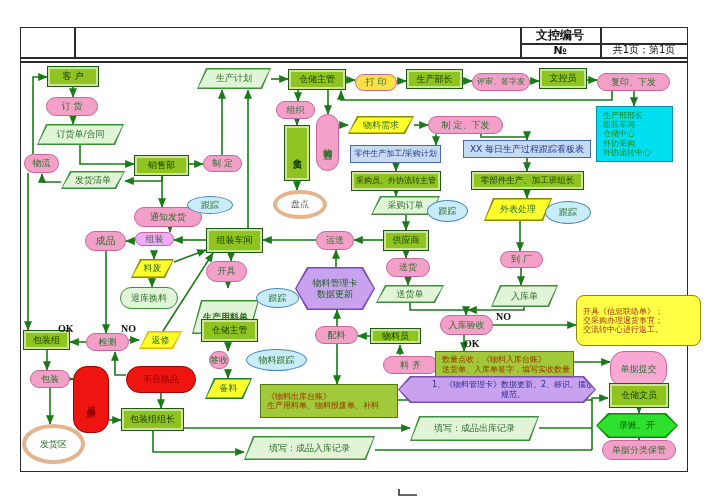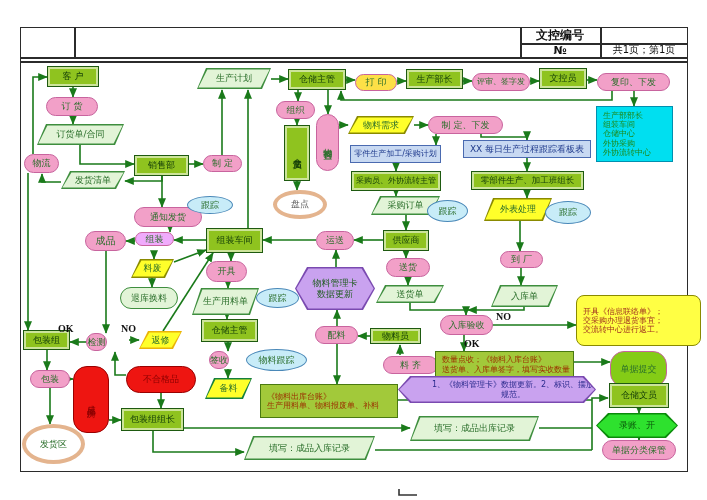--- a/index.html
+++ b/index.html
@@ -199,21 +199,21 @@
       <div class="node" style="position: absolute; left: 206px; top: 261px; width: 41px; height: 21px; background: rgb(242, 160, 200); color: rgb(42, 110, 42); font-size: 9px; border-radius: 14px; border: 1.4px solid rgb(200, 100, 158);">开具</div>
       <div class="node" style="position: absolute; left: 386px; top: 258px; width: 44px; height: 19px; background: rgb(242, 160, 200); color: rgb(42, 110, 42); font-size: 9px; border-radius: 14px; border: 1.4px solid rgb(200, 100, 158);">送货</div>
       <div class="node" style="position: absolute; left: 500px; top: 251px; width: 43px; height: 17px; background: rgb(242, 160, 200); color: rgb(42, 110, 42); font-size: 9px; border-radius: 14px; border: 1.4px solid rgb(200, 100, 158);">到 厂</div>
       <div style="position: absolute; left: 295px; top: 267px; width: 80px; height: 43px;">
         <div class="clip-outer" style="background: rgb(122, 74, 176); clip-path: polygon(12px 0px, calc(100% - 12px) 0px, 100% 50%, calc(100% - 12px) 100%, 12px 100%, 0px 50%);">
           <div class="clip-inner" style="background: rgb(201, 162, 239); clip-path: polygon(12px 0px, calc(100% - 12px) 0px, 100% 50%, calc(100% - 12px) 100%, 12px 100%, 0px 50%); color: rgb(29, 92, 29); font-size: 9px;">物料管理卡
 数据更新</div>
         </div>
       </div>
       <div class="node" style="position: absolute; left: 120px; top: 287px; width: 58px; height: 22px; background: rgb(226, 244, 215); color: rgb(42, 110, 42); font-size: 9px; border-radius: 14px; border: 1.4px solid rgb(62, 142, 62);">退库换料</div>
-      <div style="position: absolute; left: 192px; top: 288px; width: 67px; height: 27px;">
+      <div style="position: absolute; left: 192px; top: 300px; width: 67px; height: 34px; font-weight: bold;">
         <div class="clip-outer" style="background: rgb(62, 142, 62); clip-path: polygon(9px 0px, 100% 0px, calc(100% - 9px) 100%, 0px 100%);">
           <div class="clip-inner" style="background: rgb(226, 244, 215); clip-path: polygon(9px 0px, 100% 0px, calc(100% - 9px) 100%, 0px 100%); color: rgb(42, 110, 42); font-size: 9px;">生产用料单</div>
         </div>
       </div>
       <div class="node" style="position: absolute; left: 256px; top: 288px; width: 43px; height: 20px; background: rgb(200, 236, 248); color: rgb(42, 110, 42); font-size: 9px; border-radius: 50%; border: 1.4px solid rgb(74, 136, 184);">跟踪</div>
       <div style="position: absolute; left: 376px; top: 285px; width: 68px; height: 18px;">
         <div class="clip-outer" style="background: rgb(62, 142, 62); clip-path: polygon(9px 0px, 100% 0px, calc(100% - 9px) 100%, 0px 100%);">
           <div class="clip-inner" style="background: rgb(226, 244, 215); clip-path: polygon(9px 0px, 100% 0px, calc(100% - 9px) 100%, 0px 100%); color: rgb(42, 110, 42); font-size: 9px;">送货单</div>
         </div>
       </div>
@@ -222,33 +222,33 @@
           <div class="clip-inner" style="background: rgb(226, 244, 215); clip-path: polygon(9px 0px, 100% 0px, calc(100% - 9px) 100%, 0px 100%); color: rgb(42, 110, 42); font-size: 9px;">入库单</div>
         </div>
       </div>
       <div class="node" style="position: absolute; left: 201px; top: 319px; width: 57px; height: 23px; background: rgb(143, 195, 31); color: rgb(18, 60, 8); font-size: 9px; border: 1.4px solid rgb(30, 90, 16); box-shadow: rgba(255, 255, 255, 0.55) 0px 0px 0px 2px inset;">仓储主管</div>
       <div class="node" style="position: absolute; left: 209px; top: 351px; width: 20px; height: 18px; background: rgb(242, 160, 200); color: rgb(42, 110, 42); font-size: 9px; border-radius: 14px; border: 1.4px solid rgb(200, 100, 158);">签收</div>
       <div class="node" style="position: absolute; left: 246px; top: 349px; width: 61px; height: 22px; background: rgb(200, 236, 248); color: rgb(42, 110, 42); font-size: 9px; border-radius: 50%; border: 1.4px solid rgb(74, 136, 184);">物料跟踪</div>
       <div class="node" style="position: absolute; left: 440px; top: 315px; width: 53px; height: 20px; background: rgb(242, 160, 200); color: rgb(42, 110, 42); font-size: 9px; border-radius: 14px; border: 1.4px solid rgb(200, 100, 158);">入库验收</div>
       <div class="node" style="position: absolute; left: 576px; top: 295px; width: 125px; height: 51px; background: rgb(255, 255, 68); color: rgb(160, 48, 32); font-size: 8px; border-radius: 8px; border: 1.4px solid rgb(138, 138, 0); text-align: left; justify-content: flex-start; padding-left: 6px;">开具《信息联络单》；
 交采购办理退货事宜；
 交流转中心进行返工。</div>
-      <div class="node" style="position: absolute; left: 86px; top: 333px; width: 21px; height: 18px; background: rgb(242, 160, 200); color: rgb(42, 110, 42); font-size: 9px; border-radius: 14px; border: 1.4px solid rgb(200, 100, 158);">检测</div>
+      <div class="node" style="position: absolute; left: 86px; top: 333px; width: 43px; height: 18px; background: rgb(242, 160, 200); color: rgb(42, 110, 42); font-size: 9px; border-radius: 14px; border: 1.4px solid rgb(200, 100, 158);">检测</div>
       <div style="position: absolute; left: 139px; top: 331px; width: 43px; height: 18px;">
         <div class="clip-outer" style="background: #eab308; clip-path: polygon(9px 0px, 100% 0px, calc(100% - 9px) 100%, 0px 100%);">
           <div class="clip-inner" style="background: rgb(255, 255, 42); clip-path: polygon(9px 0px, 100% 0px, calc(100% - 9px) 100%, 0px 100%); color: rgb(42, 110, 42); font-size: 9px;">返修</div>
         </div>
       </div>
       <div class="node" style="position: absolute; left: 23px; top: 330px; width: 47px; height: 20px; background: rgb(143, 195, 31); color: rgb(18, 60, 8); font-size: 9px; border: 1.4px solid rgb(30, 90, 16); box-shadow: rgba(255, 255, 255, 0.55) 0px 0px 0px 2px inset;">包装组</div>
       <div class="node" style="position: absolute; left: 315px; top: 326px; width: 43px; height: 18px; background: rgb(242, 160, 200); color: rgb(42, 110, 42); font-size: 9px; border-radius: 14px; border: 1.4px solid rgb(200, 100, 158);">配料</div>
       <div class="node" style="position: absolute; left: 370px; top: 328px; width: 51px; height: 16px; background: rgb(143, 195, 31); color: rgb(18, 60, 8); font-size: 9px; border: 1.4px solid rgb(30, 90, 16); box-shadow: rgba(255, 255, 255, 0.55) 0px 0px 0px 2px inset;">物料员</div>
       <div class="node" style="position: absolute; left: 383px; top: 356px; width: 55px; height: 18px; background: rgb(242, 160, 200); color: rgb(42, 110, 42); font-size: 9px; border-radius: 14px; border: 1.4px solid rgb(200, 100, 158);">料 齐</div>
       <div class="node" style="position: absolute; left: 435px; top: 351px; width: 139px; height: 27px; background: rgb(162, 201, 58); color: rgb(155, 48, 0); font-size: 8px; border: 1.4px solid rgb(74, 122, 16); text-align: left; justify-content: flex-start; padding-left: 6px;">数量点收；《物料入库台账》
 送货单、入库单签字，填写实收数量</div>
-      <div class="node" style="position: absolute; left: 610px; top: 351px; width: 57px; height: 36px; background: #84cc16; color: rgb(42, 110, 42); font-size: 9px; border-radius: 14px; border: 1.4px solid rgb(200, 100, 158);">单据提交</div>
+      <div class="node" style="position: absolute; left: 610px; top: 351px; width: 57px; height: 36px; background: #f9a8d4; color: rgb(42, 110, 42); font-size: 9px; border-radius: 14px; border: 1.4px solid rgb(200, 100, 158);">单据提交</div>
       <div style="position: absolute; left: 205px; top: 378px; width: 47px; height: 21px;">
         <div class="clip-outer" style="background: #15803d; clip-path: polygon(9px 0px, 100% 0px, calc(100% - 9px) 100%, 0px 100%);">
           <div class="clip-inner" style="background: rgb(255, 255, 42); clip-path: polygon(9px 0px, 100% 0px, calc(100% - 9px) 100%, 0px 100%); color: rgb(42, 110, 42); font-size: 9px;">备料</div>
         </div>
       </div>
       <div class="node" style="position: absolute; left: 30px; top: 370px; width: 40px; height: 18px; background: rgb(242, 160, 200); color: rgb(42, 110, 42); font-size: 9px; border-radius: 14px; border: 1.4px solid rgb(200, 100, 158);">包装</div>
       <div class="node vtext" style="position: absolute; left: 73px; top: 366px; width: 36px; height: 67px; background: rgb(238, 21, 17); color: rgb(138, 0, 0); font-size: 9px; border-radius: 14px; border: 1.4px solid rgb(153, 0, 0);">成品库房</div>
       <div class="node" style="position: absolute; left: 126px; top: 366px; width: 70px; height: 27px; background: rgb(238, 21, 17); color: rgb(138, 0, 0); font-size: 9px; border-radius: 14px; border: 1.4px solid rgb(153, 0, 0);">不合格品</div>
       <div style="position: absolute; left: 398px; top: 376px; width: 198px; height: 27px;">
         <div class="clip-outer" style="background: rgb(122, 74, 176); clip-path: polygon(12px 0px, calc(100% - 12px) 0px, 100% 50%, calc(100% - 12px) 100%, 12px 100%, 0px 50%);">

